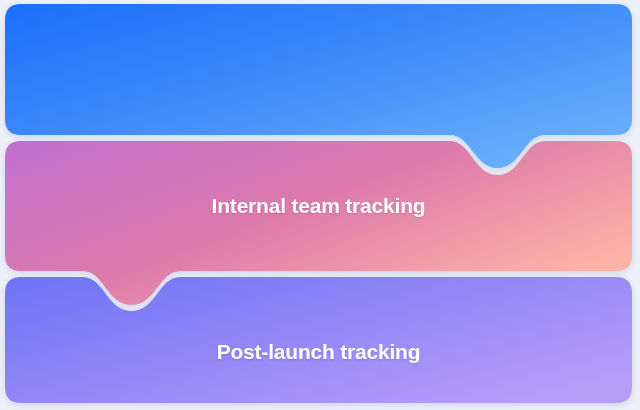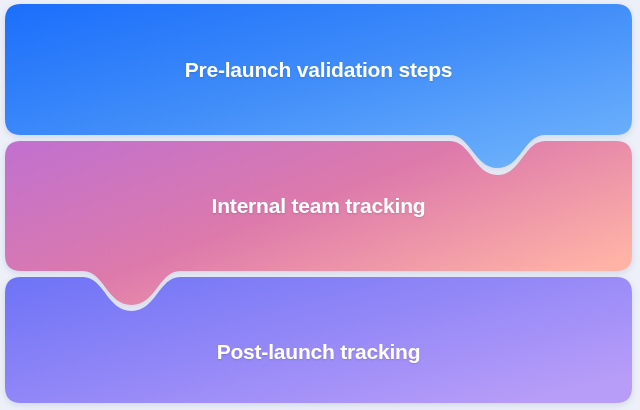--- a/index.html
+++ b/index.html
@@ -80,16 +80,15 @@
              C 107 305 104 271 83 271
              H 21 Q 5 271 5 255 V 157 Q 5 141 21 141 Z"></path>
 
     <path class="block-shape" fill="url(#grad-block-3)" d="M 21 277 H 83
              C 104 277 107 311 131.5 311
              C 156 311 159 277 180 277
              H 616 Q 632 277 632 293 V 387 Q 632 403 616 403
              H 21 Q 5 403 5 387 V 293 Q 5 277 21 277 Z"></path>
   </svg>
 
-  <div class="block-label label-1">Pre-launch validation steps</div>
   <div class="block-label label-2">Internal team tracking</div>
   <div class="block-label label-3">Post-launch tracking</div>
 </div>
 
 </body></html>

